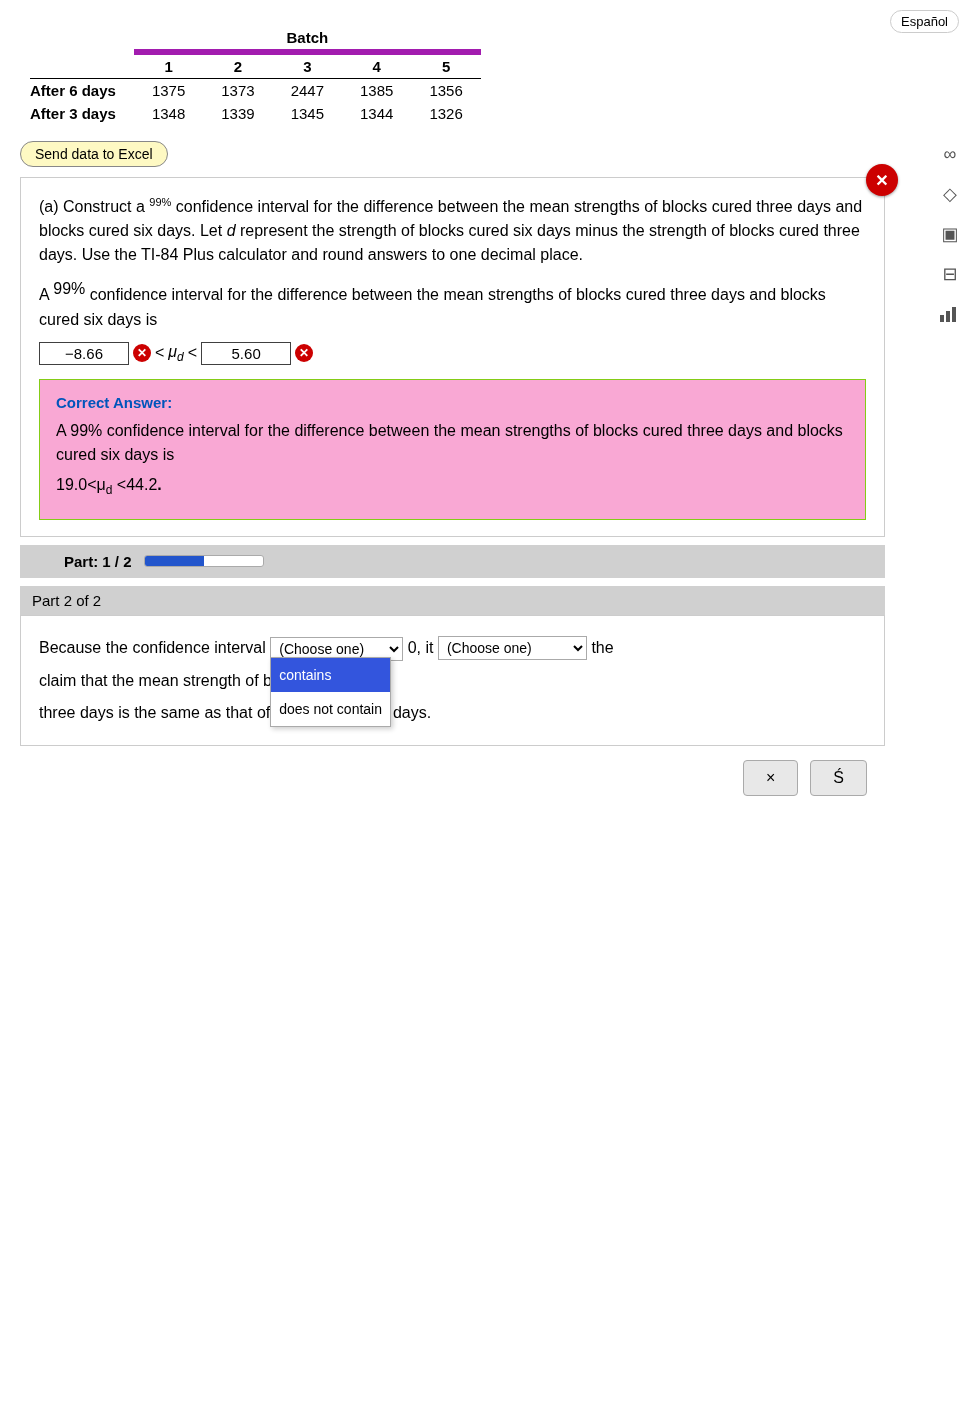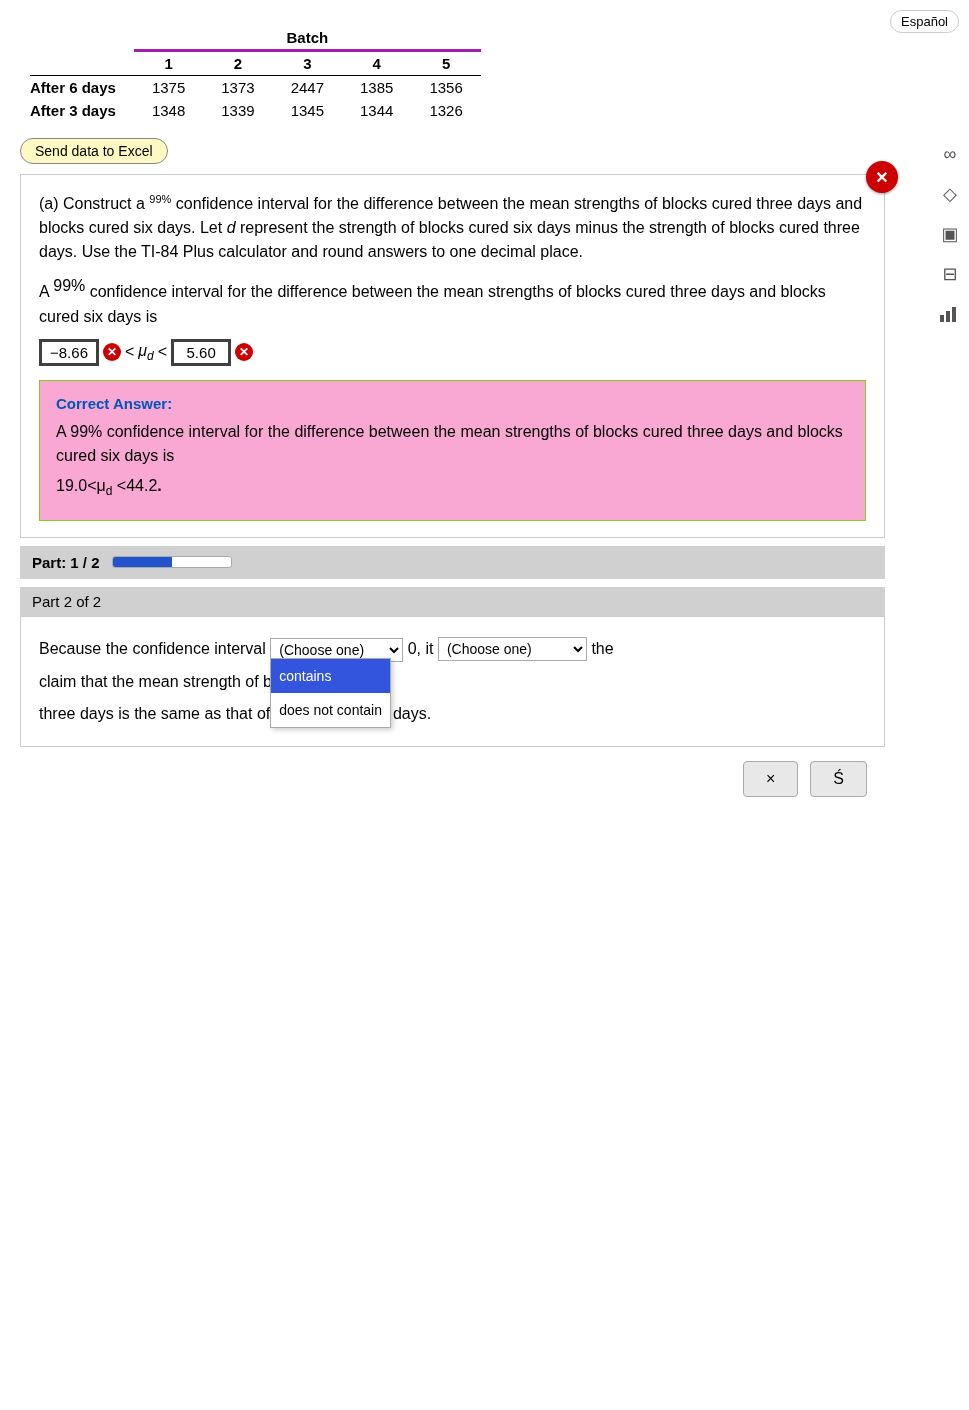--- a/index.html
+++ b/index.html
@@ -136,24 +136,24 @@
     .ci-row {
       display: flex;
       align-items: center;
       gap: 4px;
       font-size: 16px;
       margin-top: 6px;
       flex-wrap: wrap;
     }
 
     .ci-input {
-      border: 3px solid #404040;
+      border: 1px solid #404040;
       padding: 2px 6px;
       font-size: 15px;
-      width: 60px;
+      width: 90px;
       text-align: center;
       background: #fff;
     }
 
     
     .error-mark {
       display: inline-block;
       background: #cc0000;
       color: white;
       border-radius: 50%;
@@ -195,20 +195,21 @@
       background: #d0d0d0;
       padding: 8px 12px;
       display: flex;
       align-items: center;
       gap: 12px;
       margin-top: 8px;
     }
     .progress-label {
       font-size: 15px;
       font-weight: bold;
+      margin-left: 32px;
     }
     .progress-bar-bg {
       flex: 0 0 120px;
       height: 12px;
       background: #fff;
       border: 1px solid #aaa;
       border-radius: 3px;
       overflow: hidden;
     }
     .progress-bar-fill {
@@ -319,21 +320,21 @@
   <div style="padding: 16px 55px 20px 20px; max-width: 940px;">
 
     
 
     
     <div class="table-wrapper">
       <table class="data-table">
         <thead>
           <tr>
             <th></th>
-            <th colspan="5" class="batch-top-label" style="border-bottom:3px solid #a21caf;">Batch</th>
+            <th colspan="5" class="batch-top-label" style="border-bottom:6px solid #a21caf;">Batch</th>
           </tr>
           <tr class="col-header-row">
             <th></th>
             <th>1</th>
             <th>2</th>
             <th>3</th>
             <th>4</th>
             <th>5</th>
           </tr>
         </thead>

